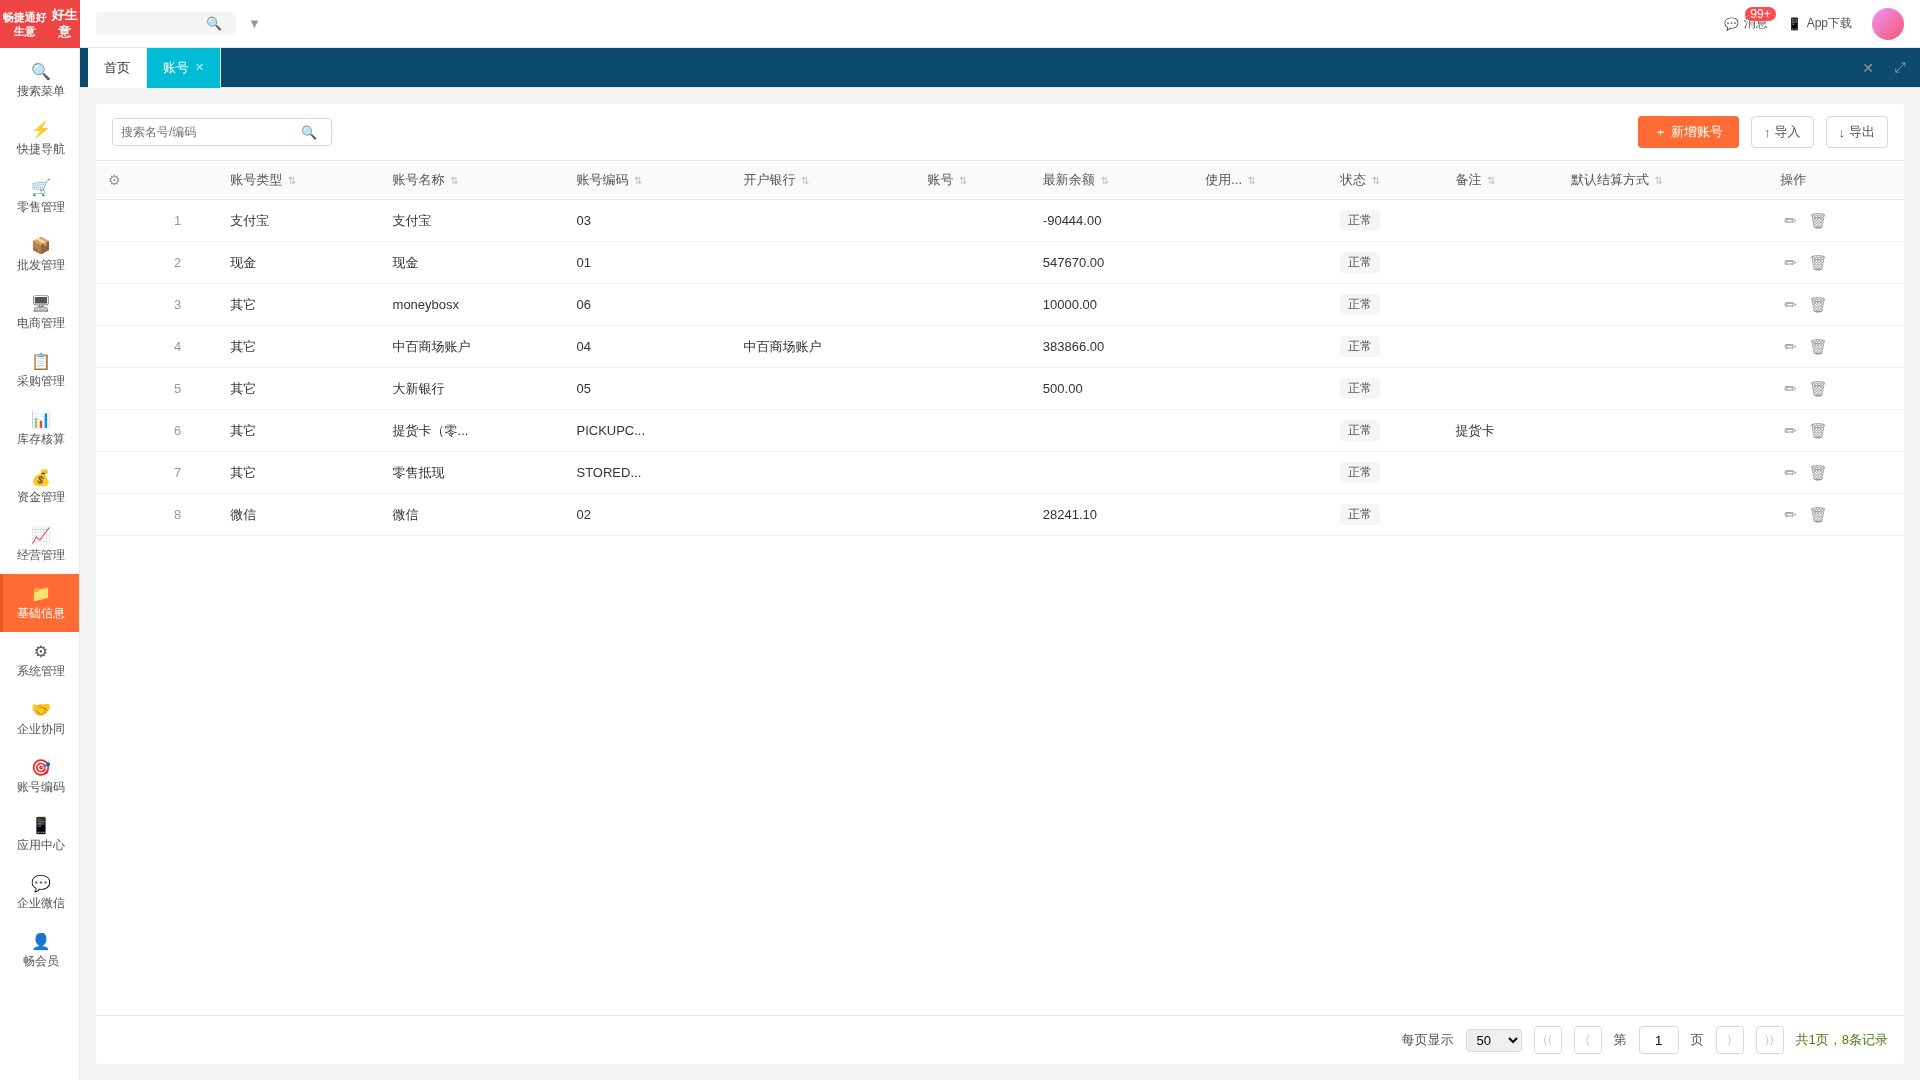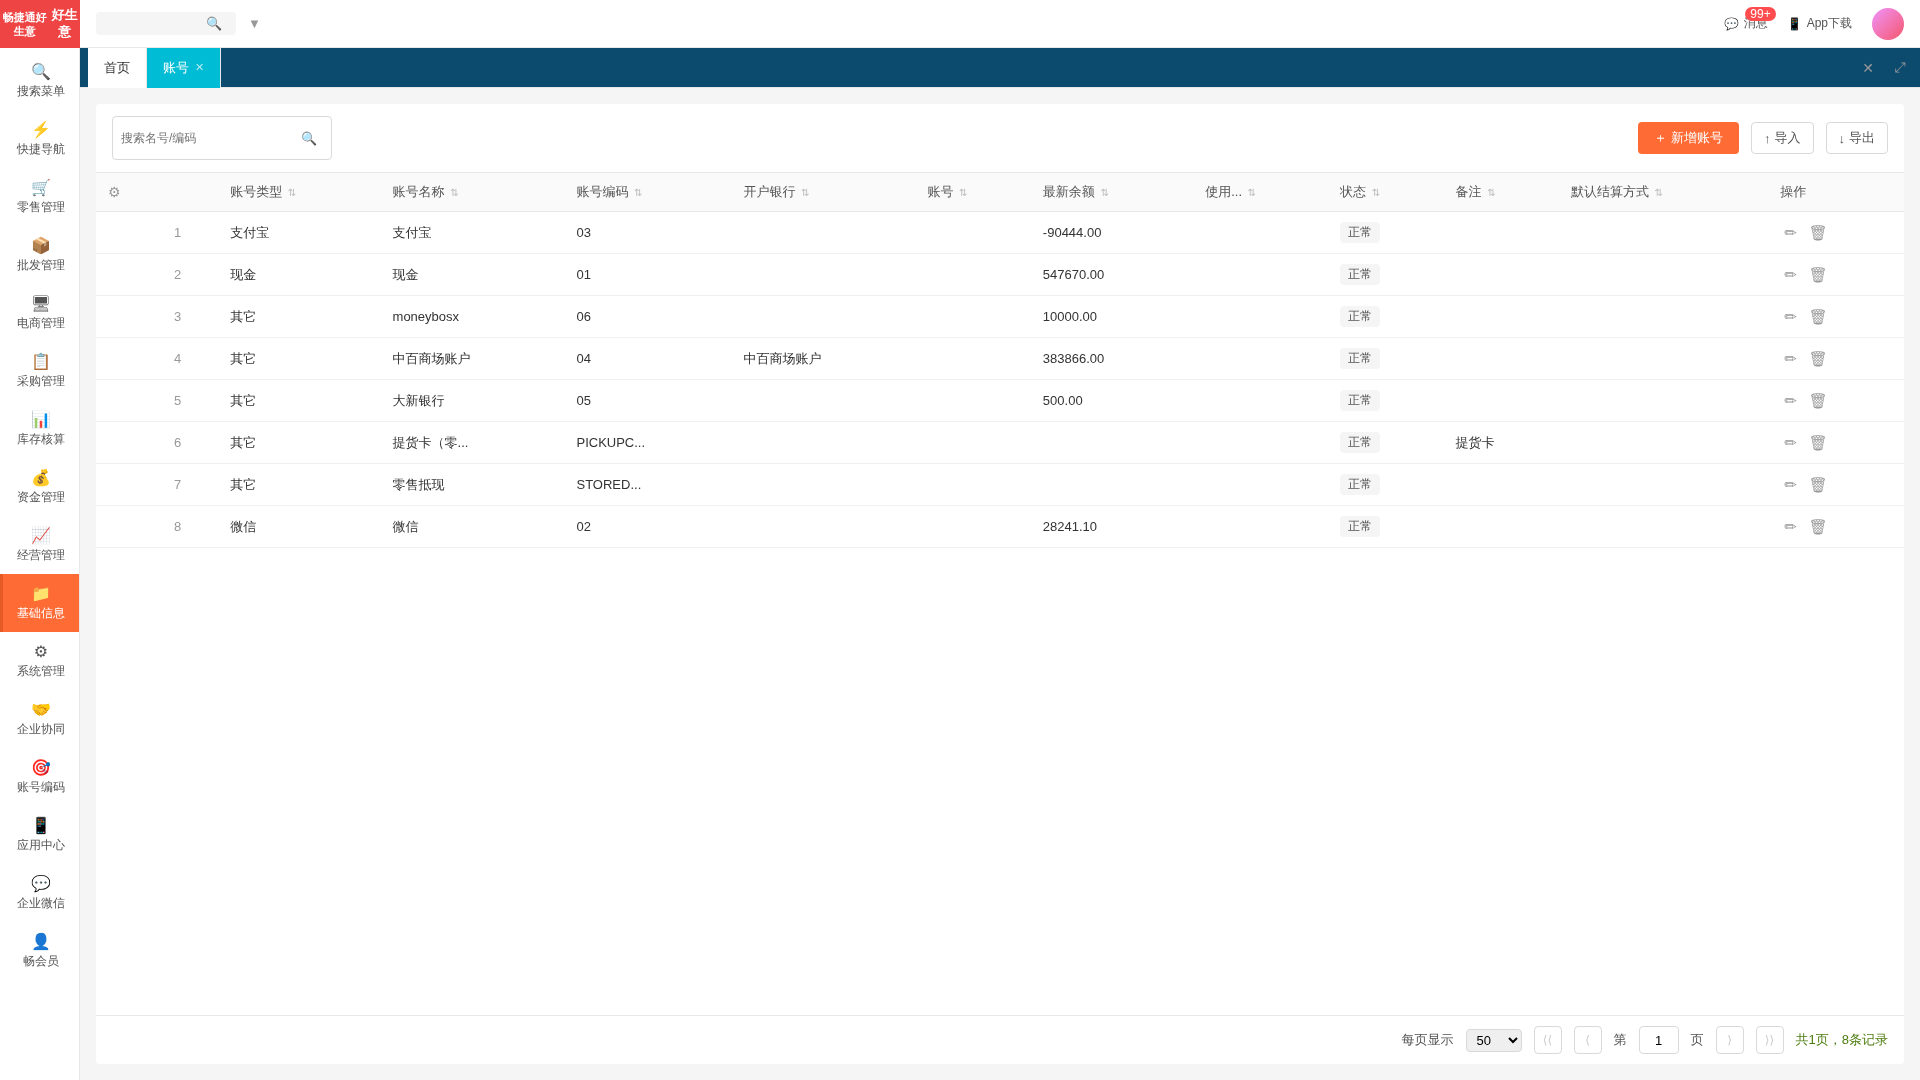--- a/index.html
+++ b/index.html
@@ -206,21 +206,21 @@
       padding: 12px 16px;
       gap: 12px;
       border-bottom: 1px solid #e8e8e8;
     }
     .search-box {
       display: flex;
       align-items: center;
       border: 1px solid #d9d9d9;
       border-radius: 4px;
       padding: 0 8px;
-      height: 44px;
+      height: 28px;
       width: 220px;
     }
     .search-box input {
       border: none;
       outline: none;
       font-size: 12px;
       width: 180px;
       color: #999;
     }
     .search-box .search-icon { color: #999; font-size: 13px; }

